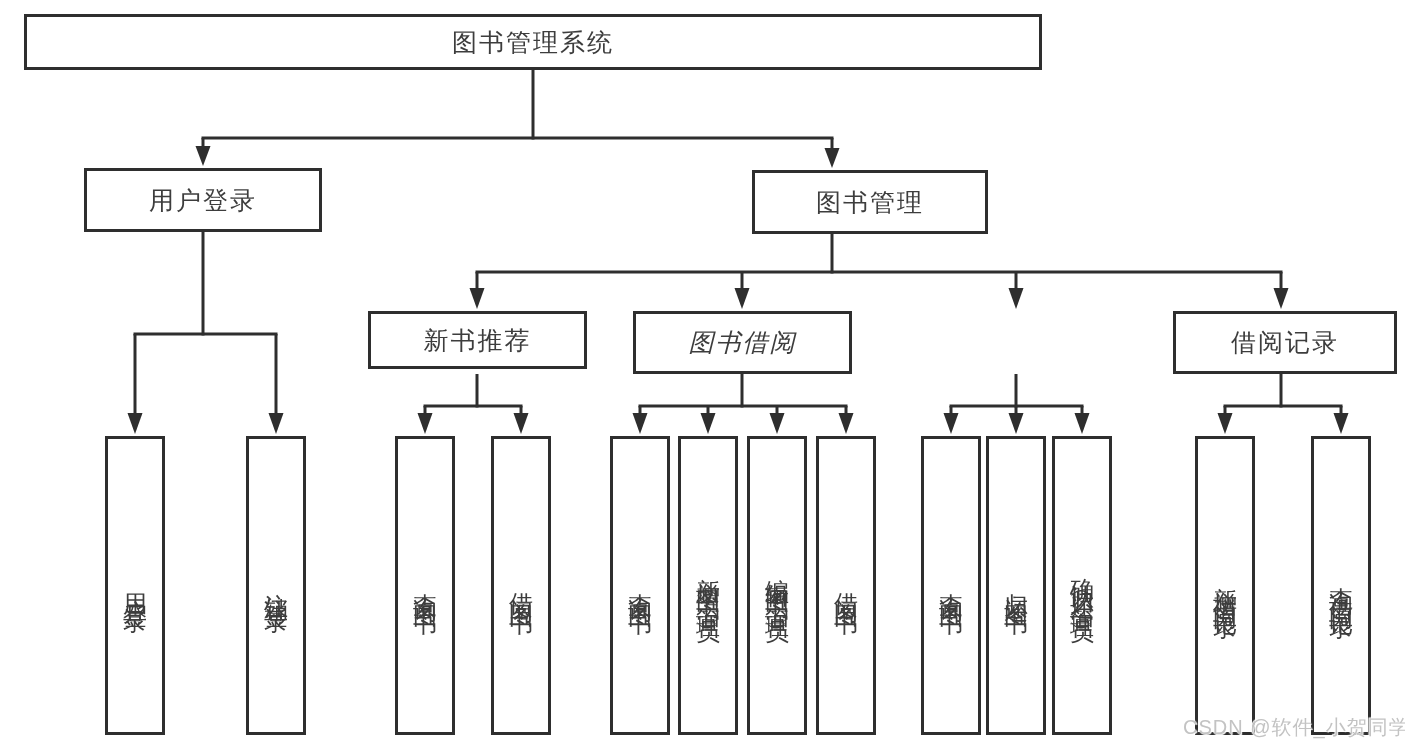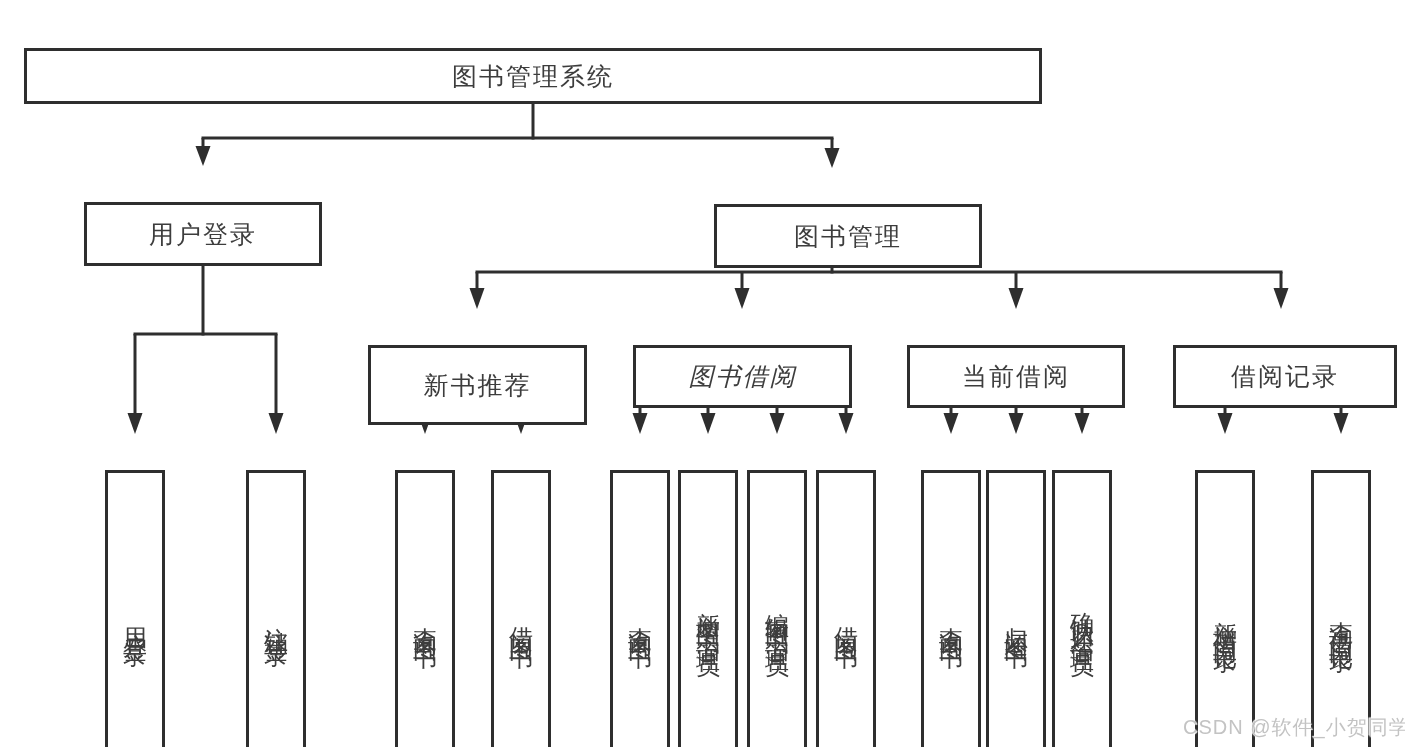--- a/index.html
+++ b/index.html
@@ -24,21 +24,20 @@
   .node {
     position: absolute;
     box-sizing: border-box;
     border: 3px solid #2e2e2e;
     background: #ffffff;
     color: #3d3d3d;
     display: flex;
     align-items: center;
     justify-content: center;
     text-align: center;
-    margin-top: 34px;
   }
   .node.h {
     font-size: 25px;
     letter-spacing: 2px;
     line-height: 1;
   }
   .node.v {
     top: 436px;
     width: 60px;
     height: 299px;
@@ -137,25 +136,24 @@
       <line x1="1225" y1="406" x2="1225" y2="416"></line>
       <polygon points="1217.5,413 1232.5,413 1225,434" stroke="none"></polygon>
       <line x1="1341" y1="406" x2="1341" y2="416"></line>
       <polygon points="1333.5,413 1348.5,413 1341,434" stroke="none"></polygon>
     </g>
   </svg>
 
   <div class="node h" style="left:24px; top:14px; width:1018px; height:56px;">图书管理系统</div>
 
   <div class="node h" style="left:84px; top:168px; width:238px; height:64px;">用户登录</div>
-  <div class="node h" style="left:714px; top:170px; width:268px; height:64px;">图书管理</div>
+  <div class="node h" style="left:752px; top:170px; width:236px; height:64px;">图书管理</div>
 
-  <div class="node h" style="left:368px; top:311px; width:219px; height:80px;">新书推荐</div>
+  <div class="node h" style="left:368px; top:311px; width:219px; height:58px;">新书推荐</div>
   <div class="node h" style="left:633px; top:311px; width:219px; height:63px;font-style:italic;">图书借阅</div>
-  <div class="node h" style="left:907px; top:311px; width:218px; height:63px;">当前借阅</div>
   <div class="node h" style="left:1173px; top:311px; width:224px; height:63px;">借阅记录</div>
 
   <div class="node v" style="left:105px;">用户登录</div>
   <div class="node v" style="left:246px;">注销登录</div>
 
   <div class="node v" style="left:395px;">查询图书</div>
   <div class="node v" style="left:491px;">借阅图书</div>
 
   <div class="node v" style="left:610px;">查询图书</div>
   <div class="node v" style="left:678px;">新增图书（管理员）</div>

